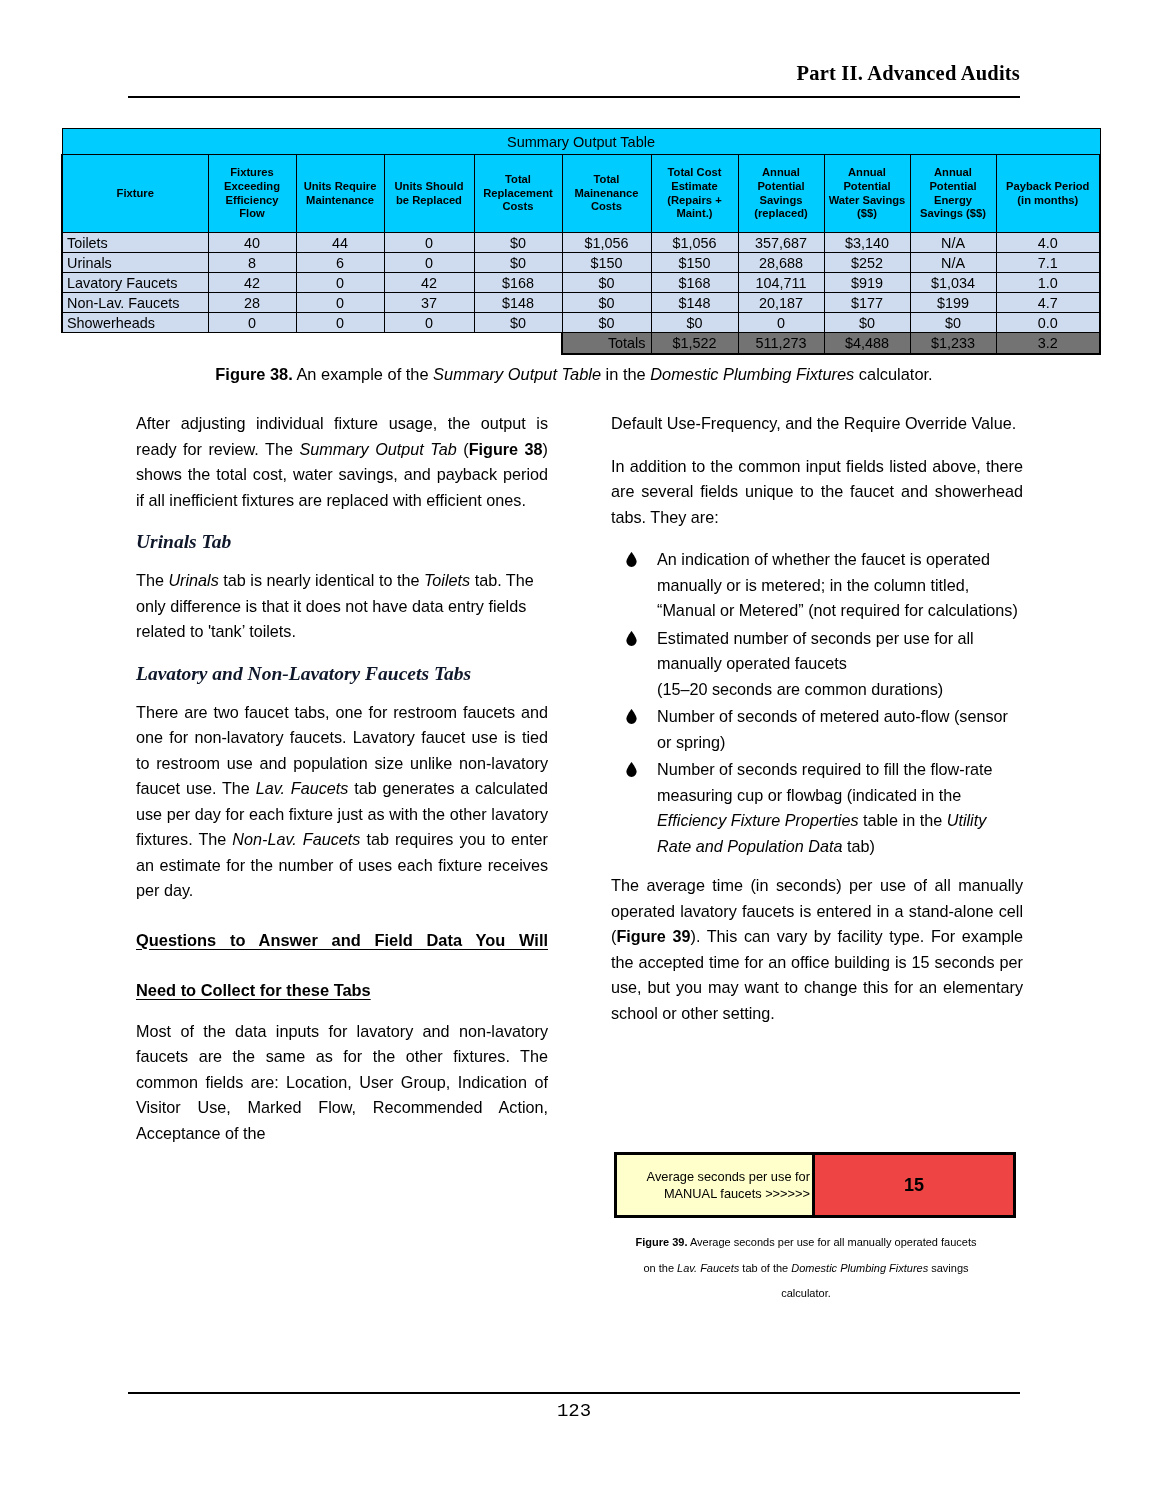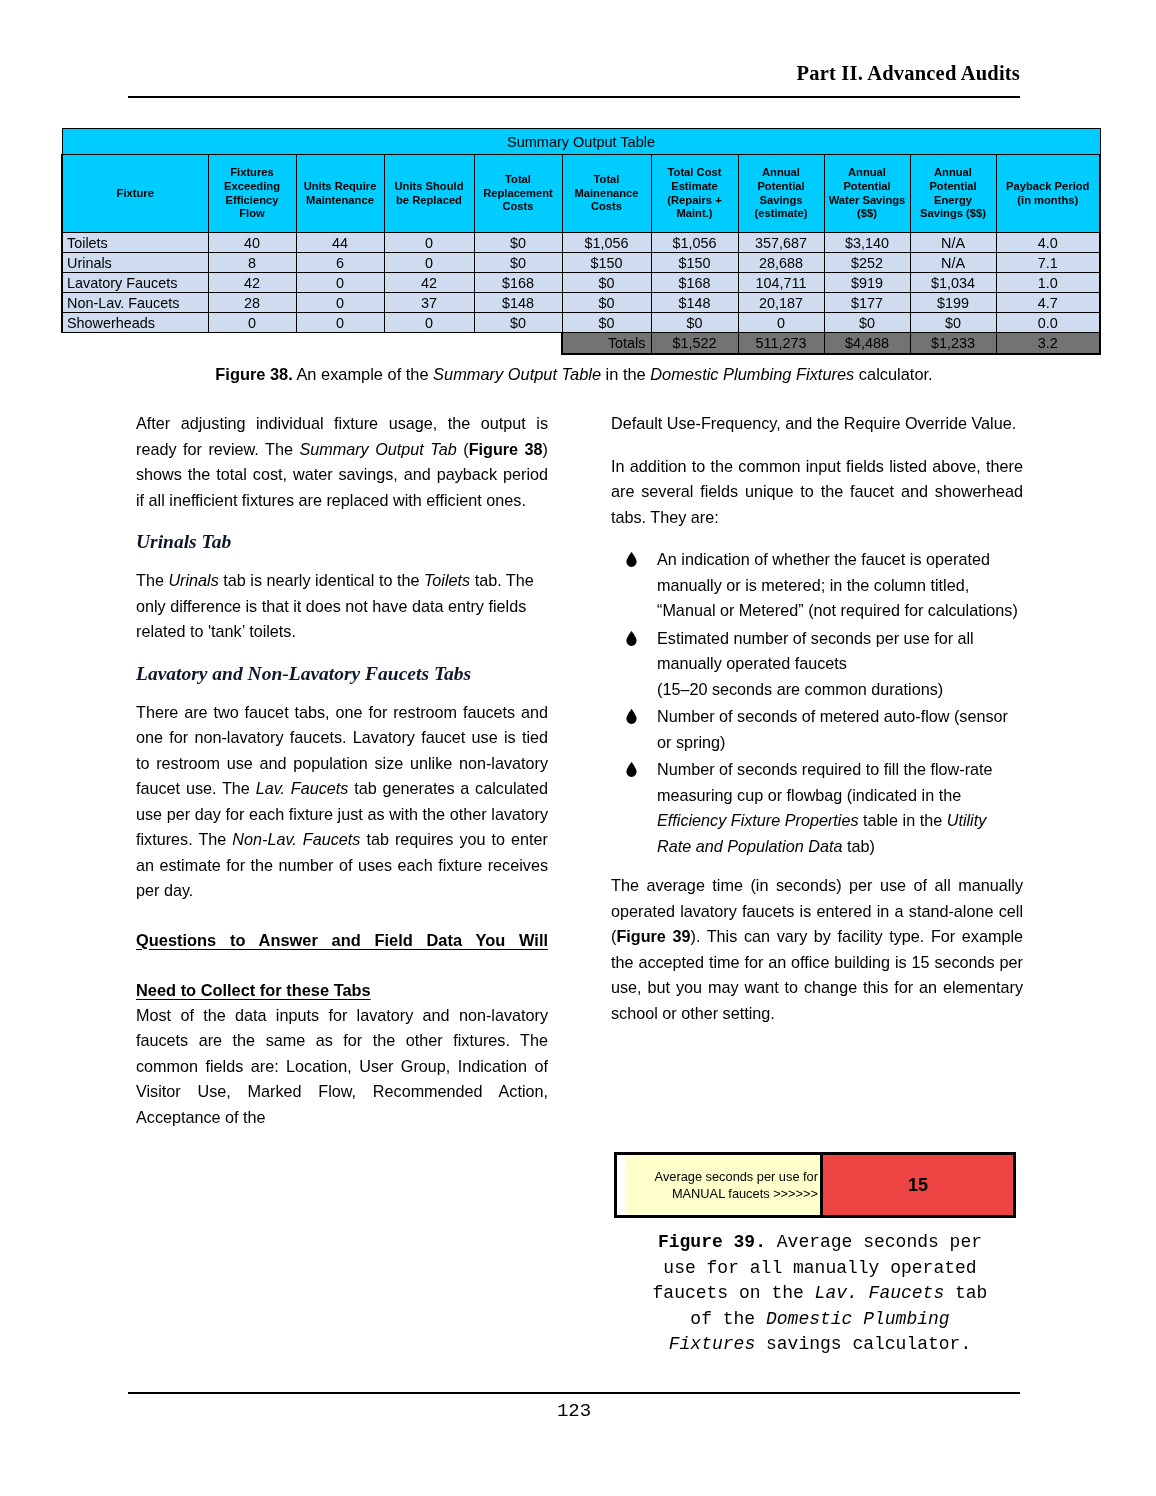--- a/index.html
+++ b/index.html
@@ -174,21 +174,21 @@
   h3.sec {
     margin: 14px 0 14px 0;
     font-family: "Liberation Serif", serif;
     font-style: italic;
     font-weight: bold;
     font-size: 19.5px;
     color: #0f172a;
     line-height: 24px;
   }
   h4.qhead {
-    margin: 24px 0 0 0;
+    margin: 24px 0 16px 0;
     font-size: 16.4px;
     font-weight: bold;
     line-height: 25px;
     text-decoration: underline;
     text-underline-offset: 3px;
     text-align: justify;
     text-justify: inter-word;
   }
   h4.qhead span.l1 {
     display: block;
@@ -240,40 +240,38 @@
     background: #FFFFCC;
     border-right: 3px solid #000;
     box-sizing: border-box;
     display: flex;
     align-items: center;
     justify-content: flex-end;
     text-align: right;
     font-size: 12.8px;
     line-height: 17px;
     padding: 0 2px 0 6px;
-    margin-left: 8px;
   }
   .fig39-value {
     flex: 1;
     background: #ef4444;
     display: flex;
     align-items: center;
     justify-content: center;
     font-size: 18px;
     font-weight: bold;
   }
   .fig-cap-39 {
     position: absolute;
-    left: 645px;
+    left: 631px;
     top: 1230px;
     width: 350px;
     text-align: center;
-    font-size: 18px;
+    font-size: 11px;
     line-height: 25.5px;
-    font-family: Liberation Mono, monospace;
   }
   .fig-cap-39 b { font-weight: bold; }
   .fig-cap-39 i { font-style: italic; }
 </style>
 </head>
 <body>
 
 <div class="page">
 
   <div class="header">Part II. Advanced Audits</div>
@@ -329,21 +327,21 @@
           <td>
             <span>Total Cost</span><br>
             <span>Estimate</span><br>
             <span>(Repairs +</span><br>
             <span>Maint.)</span>
           </td>
           <td>
             <span>Annual</span><br>
             <span>Potential</span><br>
             <span>Savings</span><br>
-            <span>(estimate)</span>
+            <span>(replaced)</span>
           </td>
           <td>
             <span>Annual</span><br>
             <span>Potential</span><br>
             <span>Water Savings</span><br>
             <span>($$)</span>
           </td>
           <td>
             <span>Annual</span><br>
             <span>Potential</span><br>

